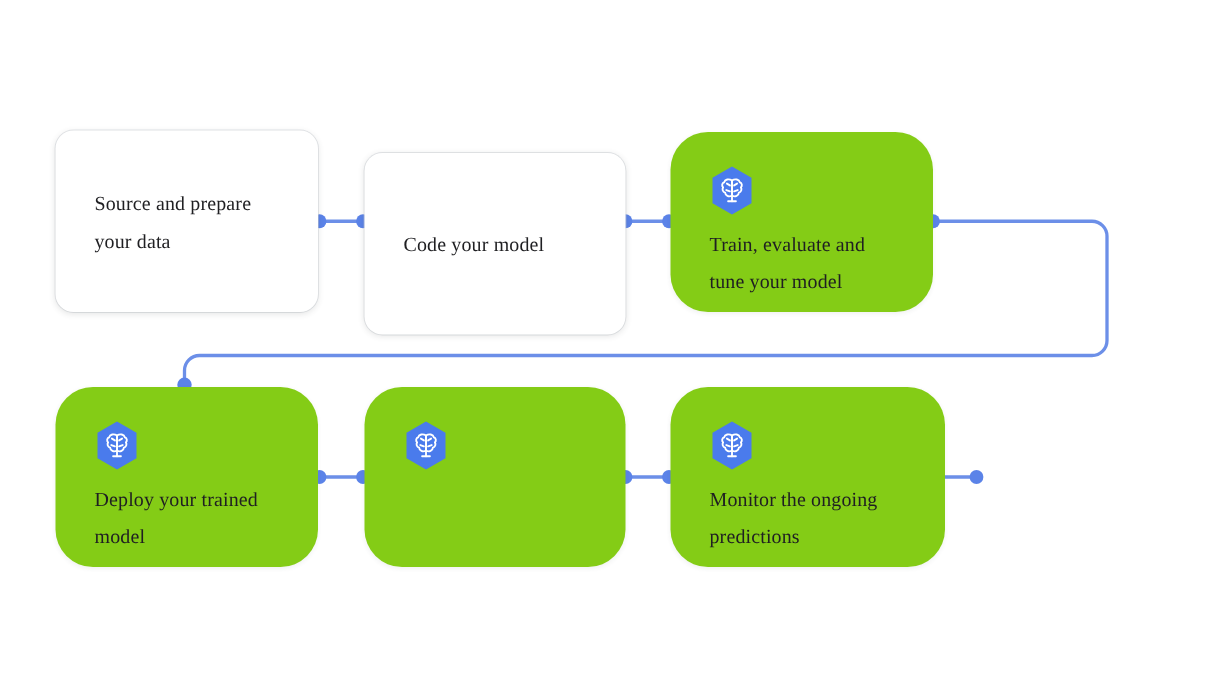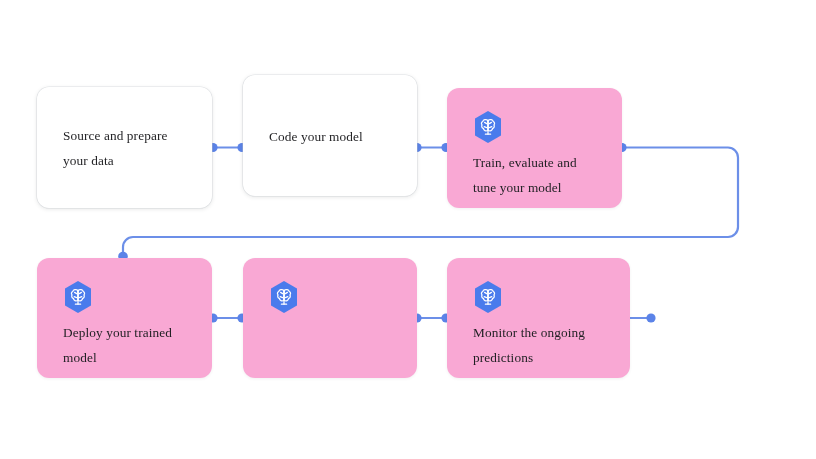--- a/index.html
+++ b/index.html
@@ -30,22 +30,23 @@
   .node {
     position: absolute;
     border-radius: 12px;
     box-sizing: border-box;
   }
   .node.plain {
     background: #ffffff;
     box-shadow: 0 1px 4px rgba(60,64,67,0.14), 0 0 0 0.6px rgba(210,213,218,0.55);
   }
   .node.accent {
-    background: #f9a8d4;
+    background: #84cc16;
     box-shadow: 0 1px 3px rgba(60,64,67,0.07);
+    border-radius: 25px;
   }
   .node-icon {
     position: absolute;
     left: 26px;
     top: 22px;
     width: 30px;
     height: 34px;
   }
   .node-label {
     position: absolute;
@@ -108,21 +109,21 @@
       <circle class="cdot" cx="598" cy="318" r="4.6"></circle>
       <circle class="cdot" cx="627" cy="318" r="4.6"></circle>
     </g>
   </svg>
 
   <div class="node plain" style="left:13px; top:87px; width:175px; height:121px;">
     <div class="node-label">Source and prepare
 your data</div>
   </div>
 
-  <div class="node plain" style="left:219px; top:75px; width:174px; height:121px;">
+  <div class="node plain" style="left:219px; top:102px; width:174px; height:121px;">
     <div class="node-label">Code your model</div>
   </div>
 
   <div class="node accent" style="left:423px; top:88px; width:175px; height:120px;">
     <span class="node-icon">
       <svg width="30" height="34" viewBox="0 0 30 34" xmlns="http://www.w3.org/2000/svg">
         <polygon points="15,1 28,8.5 28,25.5 15,33 2,25.5 2,8.5" fill="#4a7bec"></polygon>
         <g fill="none" stroke="#ffffff" stroke-width="1.25" stroke-linecap="round" stroke-linejoin="round">
           <path d="M15 10.4 C12.9 8.9 10.3 9.6 9.7 11.6 C8.3 12.1 8.0 13.9 9.1 14.9 C8.2 16.2 8.9 18.0 10.4 18.4 C10.6 20.4 12.9 21.5 14.6 20.5 L15 20.2 Z"></path>
           <path d="M15 10.4 C17.1 8.9 19.7 9.6 20.3 11.6 C21.7 12.1 22.0 13.9 20.9 14.9 C21.8 16.2 21.1 18.0 19.6 18.4 C19.4 20.4 17.1 21.5 15.4 20.5 L15 20.2 Z"></path>

